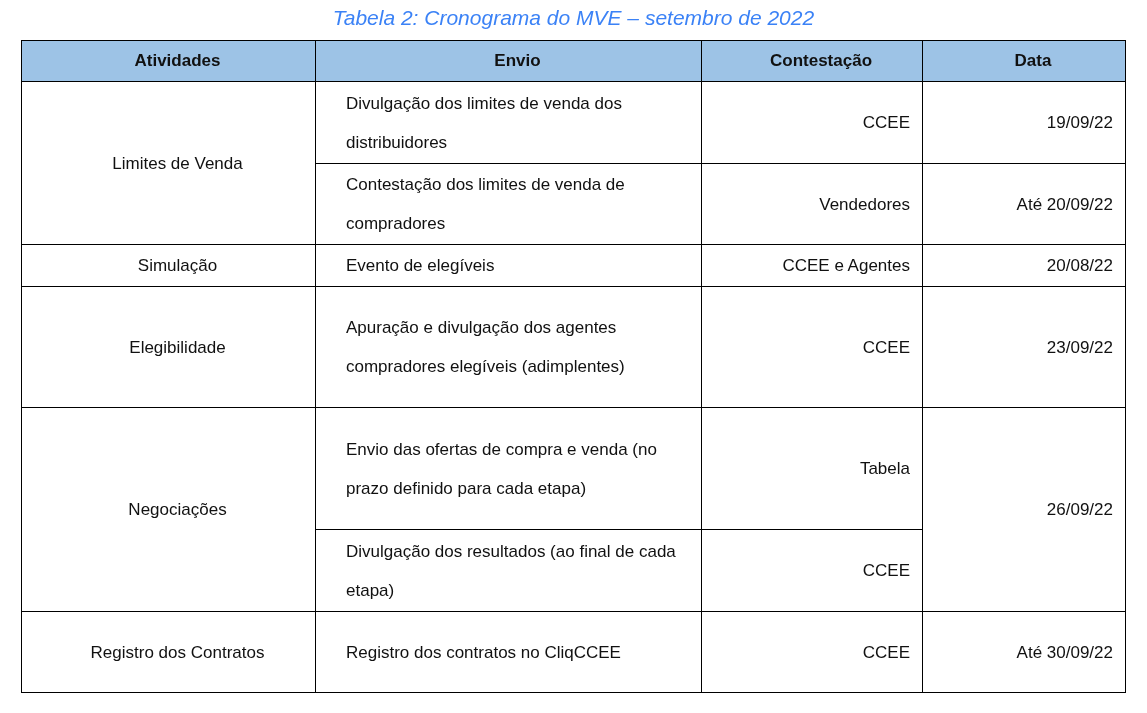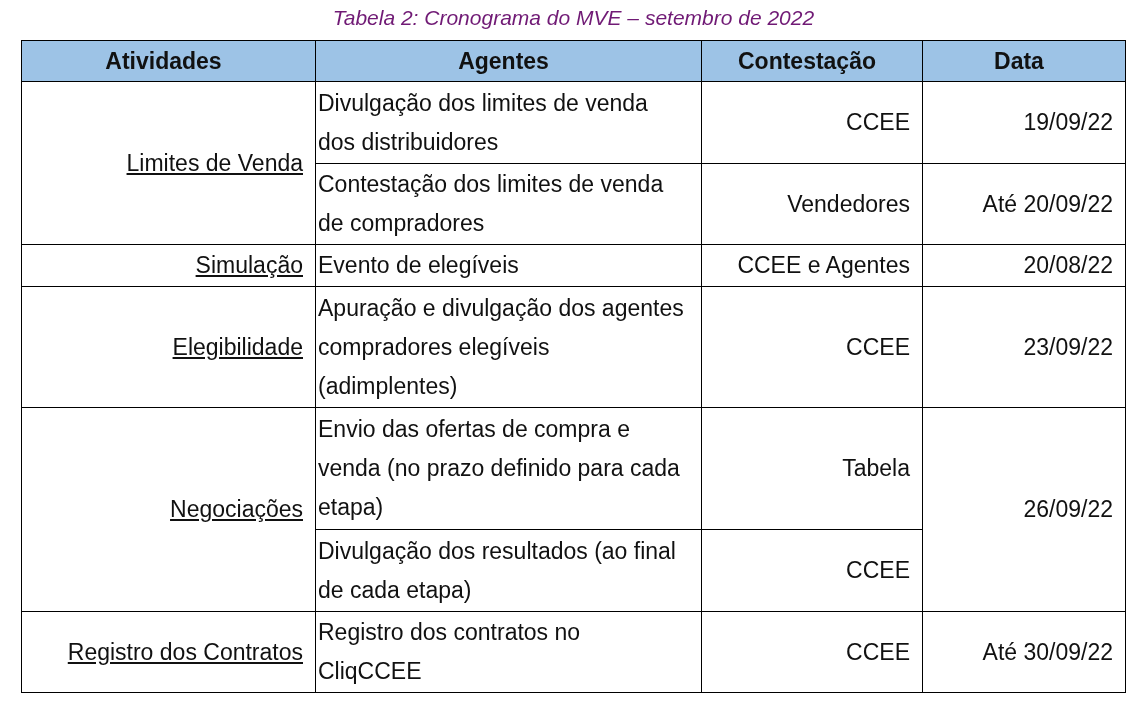--- a/index.html
+++ b/index.html
@@ -17,47 +17,47 @@
     }
     .caption {
       position: absolute;
       left: 0;
       top: 4px;
       width: 1147px;
       text-align: center;
       font-style: italic;
       font-size: 21px;
       line-height: 28px;
-      color: #701a75;
+      color: #3b82f6;
     }
     table.schedule {
       position: absolute;
       left: 21px;
       top: 40px;
       border-collapse: collapse;
       table-layout: fixed;
       width: 1104px;
     }
     table.schedule th,
     table.schedule td {
       border: 1.5px solid #000000;
-      padding: 0 12px 0 2px;
-      font-size: 23px;
+      padding: 0 12px 0 30px;
+      font-size: 17px;
       line-height: 39px;
       vertical-align: middle;
       box-sizing: border-box;
     }
     table.schedule th {
       background: #9dc3e6;
       font-weight: bold;
       text-align: center;
       height: 41px;
       line-height: 36px;
     }
-    td.left { text-align: right; text-decoration: underline; }
+    td.left { text-align: center; }
     td.center { text-align: right; padding: 0 6px; }
     td.evento { padding-left: 14px; padding-right: 6px; }
     .col-ativ { width: 294px; }
     .col-evento { width: 386px; }
     .col-resp { width: 221px; }
     .col-data { width: 203px; }
   </style>
 </head>
 <body>
 
@@ -66,21 +66,21 @@
 <table class="schedule">
   <colgroup>
     <col class="col-ativ">
     <col class="col-evento">
     <col class="col-resp">
     <col class="col-data">
   </colgroup>
   <thead>
     <tr>
       <th>Atividades</th>
-      <th>Agentes</th>
+      <th>Envio</th>
       <th>Contestação</th>
       <th>Data</th>
     </tr>
   </thead>
   <tbody>
 
     <tr style="height:82px;">
       <td class="left" rowspan="2">Limites de Venda</td>
       <td class="evento">Divulgação dos limites de venda dos distribuidores</td>
       <td class="center">CCEE</td>

